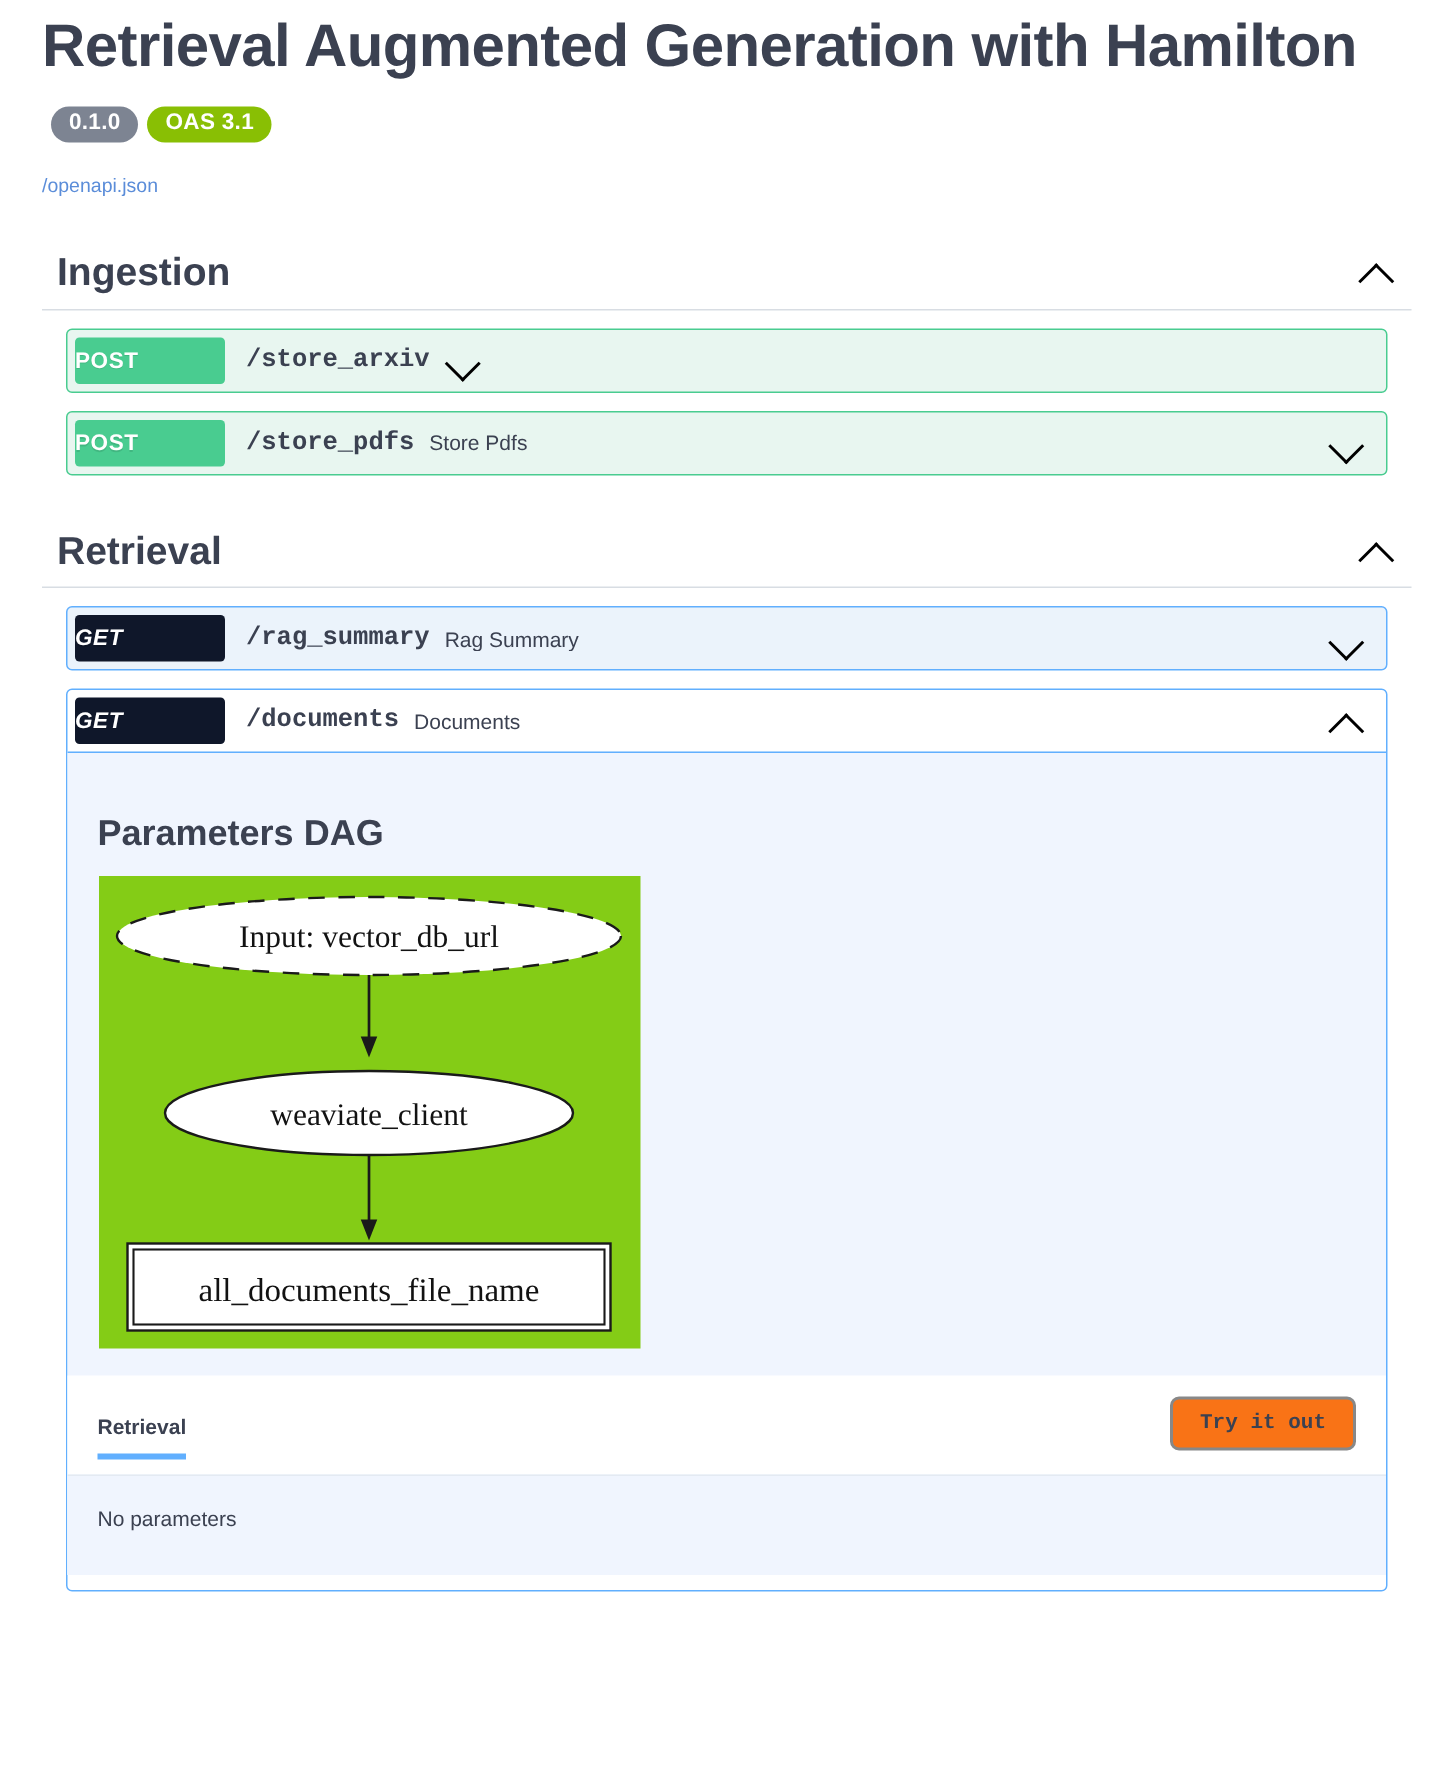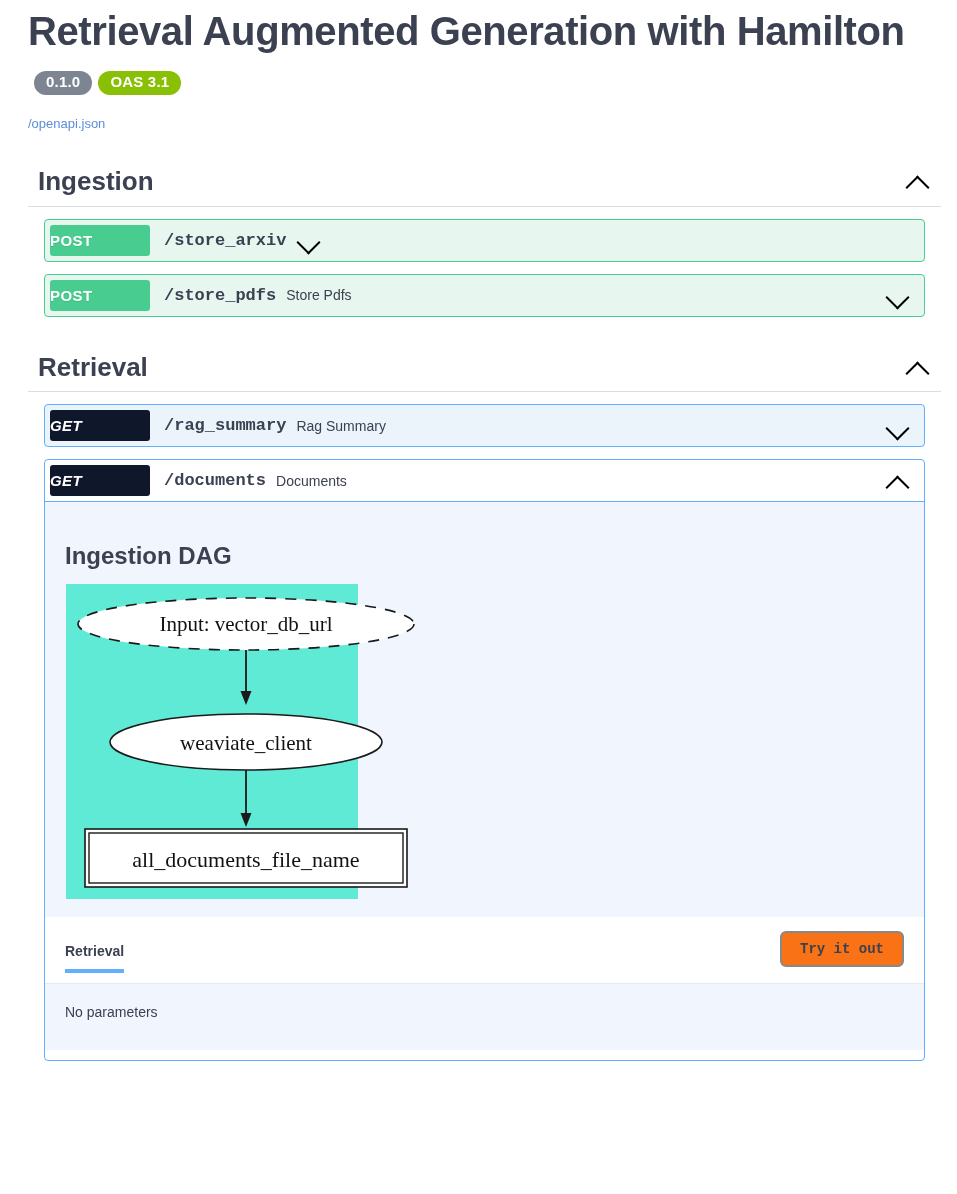--- a/index.html
+++ b/index.html
@@ -142,22 +142,22 @@
   }
   .dag-title {
     font-size: 24px;
     font-weight: 700;
     color: #3b4151;
     margin: 22px 0 14px 0;
   }
 
   
   .dag-box {
-    background: #5eead4;
-    width: 292px;
+    background: #84cc16;
+    width: 361px;
     height: 315px;
     margin-left: 1px;
   }
 
   
   .op-section {
     background: #ffffff;
     margin: 18px -20px 0 -20px;
     padding: 0 20px;
   }
@@ -252,21 +252,21 @@
       <div class="op op-get expanded">
         <div class="op-summary">
           <span class="method method-get">GET</span>
           <span class="op-path">/documents</span>
           <span class="op-desc">Documents</span>
           <span class="chev up"></span>
         </div>
 
         <div class="op-body">
 
-          <div class="dag-title">Ingestion DAG</div>
+          <div class="dag-title">Parameters DAG</div>
 
           <div class="dag-box">
             <svg width="361" height="315" viewBox="0 0 361 315" xmlns="http://www.w3.org/2000/svg">
 
               <g>
                 <ellipse cx="180" cy="40" rx="168" ry="26" fill="#ffffff" stroke="#1a1a1a" stroke-width="1.6" stroke-dasharray="11,9"></ellipse>
                 <text x="180" y="47" text-anchor="middle" font-family="'Liberation Serif', 'DejaVu Serif', serif" font-size="21" fill="#121212">Input: vector_db_url</text>
               </g>
 
               <g>

